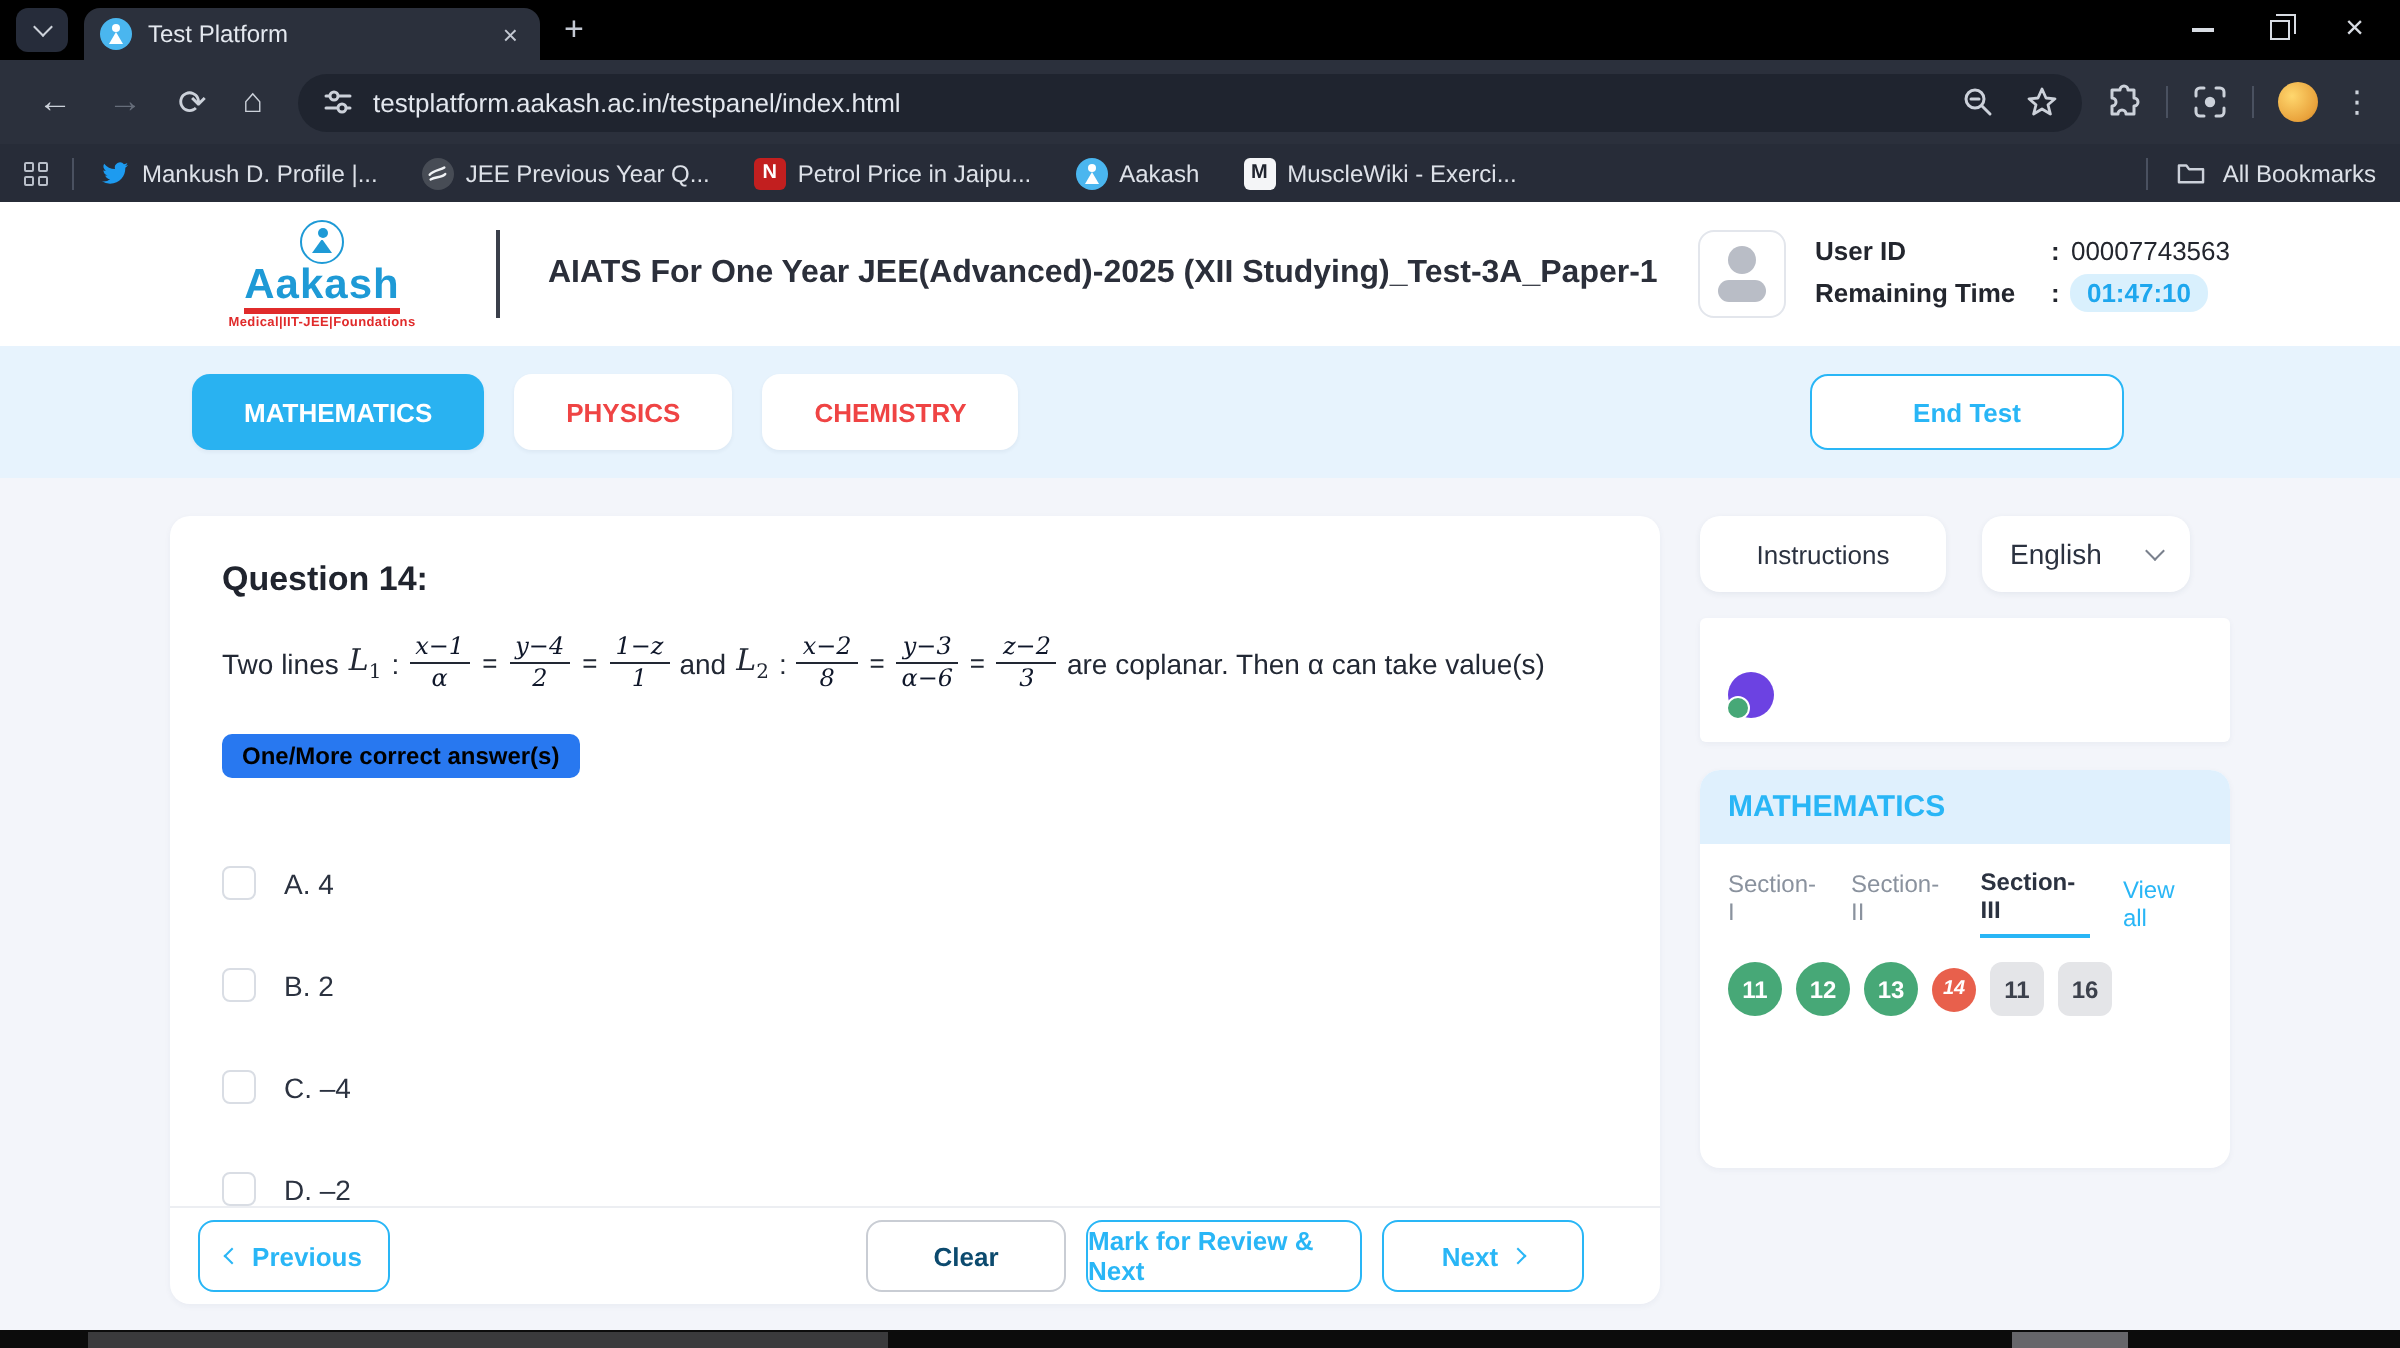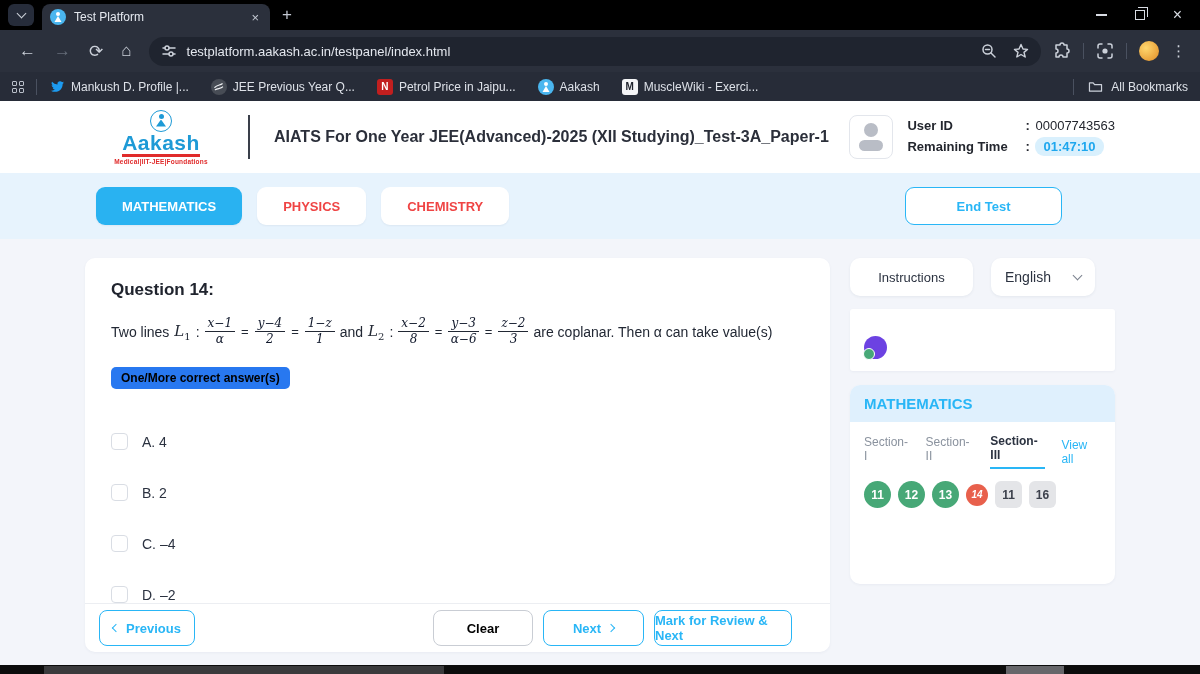--- a/index.html
+++ b/index.html
@@ -98,21 +98,21 @@
   .qtype-badge { display:inline-block; margin-top:20px; background:#2878f0; color:#000000; font-size:12px;
                  font-weight:bold; padding:4px 10px; border-radius:5px; }
   .options { margin-top:10px; }
   .option { display:flex; align-items:flex-end; gap:14px; height:51px; }
   .checkbox { width:17px; height:17px; border:1.5px solid #d9dde4; border-radius:4px; background:#fff; }
   .opt-label { font-size:14px; color:#2b3240; }
   .qfooter { height:53px; border-top:1px solid #eceef2; display:flex; align-items:center; padding:0 38px 0 14px; }
   .btn { height:36px; border-radius:8px; background:#fff; display:flex; align-items:center; justify-content:center;
          font-size:13px; font-weight:bold; }
   .btn.cyan { border:1.5px solid #29b6f6; color:#29b6f6; }
-  .btn.gray { border:1px solid #c9cdd4; color:#000000; }
+  .btn.gray { border:1px solid #c9cdd4; color:#0c4a6e; }
   .btn-prev { width:96px; gap:7px; }
   .btn-clear { width:100px; margin-left:auto; }
   .btn-mark { width:138px; margin-left:10px; }
   .btn-next { width:101px; margin-left:10px; gap:7px; }
   .bchev { width:6px; height:6px; border-right:1.7px solid #29b6f6; border-bottom:1.7px solid #29b6f6; display:inline-block; }
   .bchev.left { transform:rotate(135deg); }
   .bchev.right { transform:rotate(-45deg); }
 
   
   .sidebar { width:265px; display:flex; flex-direction:column; }
@@ -391,25 +391,25 @@
         </div>
       </div>
     </div>
 
     <div class="qfooter">
       <div class="btn cyan btn-prev">
         <span class="bchev left"></span>
         <span>Previous</span>
       </div>
       <div class="btn gray btn-clear">Clear</div>
+      <div class="btn cyan btn-mark">Mark for Review &amp; Next</div>
       <div class="btn cyan btn-next">
         <span>Next</span>
         <span class="bchev right"></span>
       </div>
-      <div class="btn cyan btn-mark">Mark for Review &amp; Next</div>
     </div>
   </div>
 
   <div class="sidebar">
     <div class="sb-row">
       <div class="sb-btn sb-instructions">Instructions</div>
       <div class="sb-btn sb-lang">
         <span>English</span>
         <span class="chev-dn"></span>
       </div>

